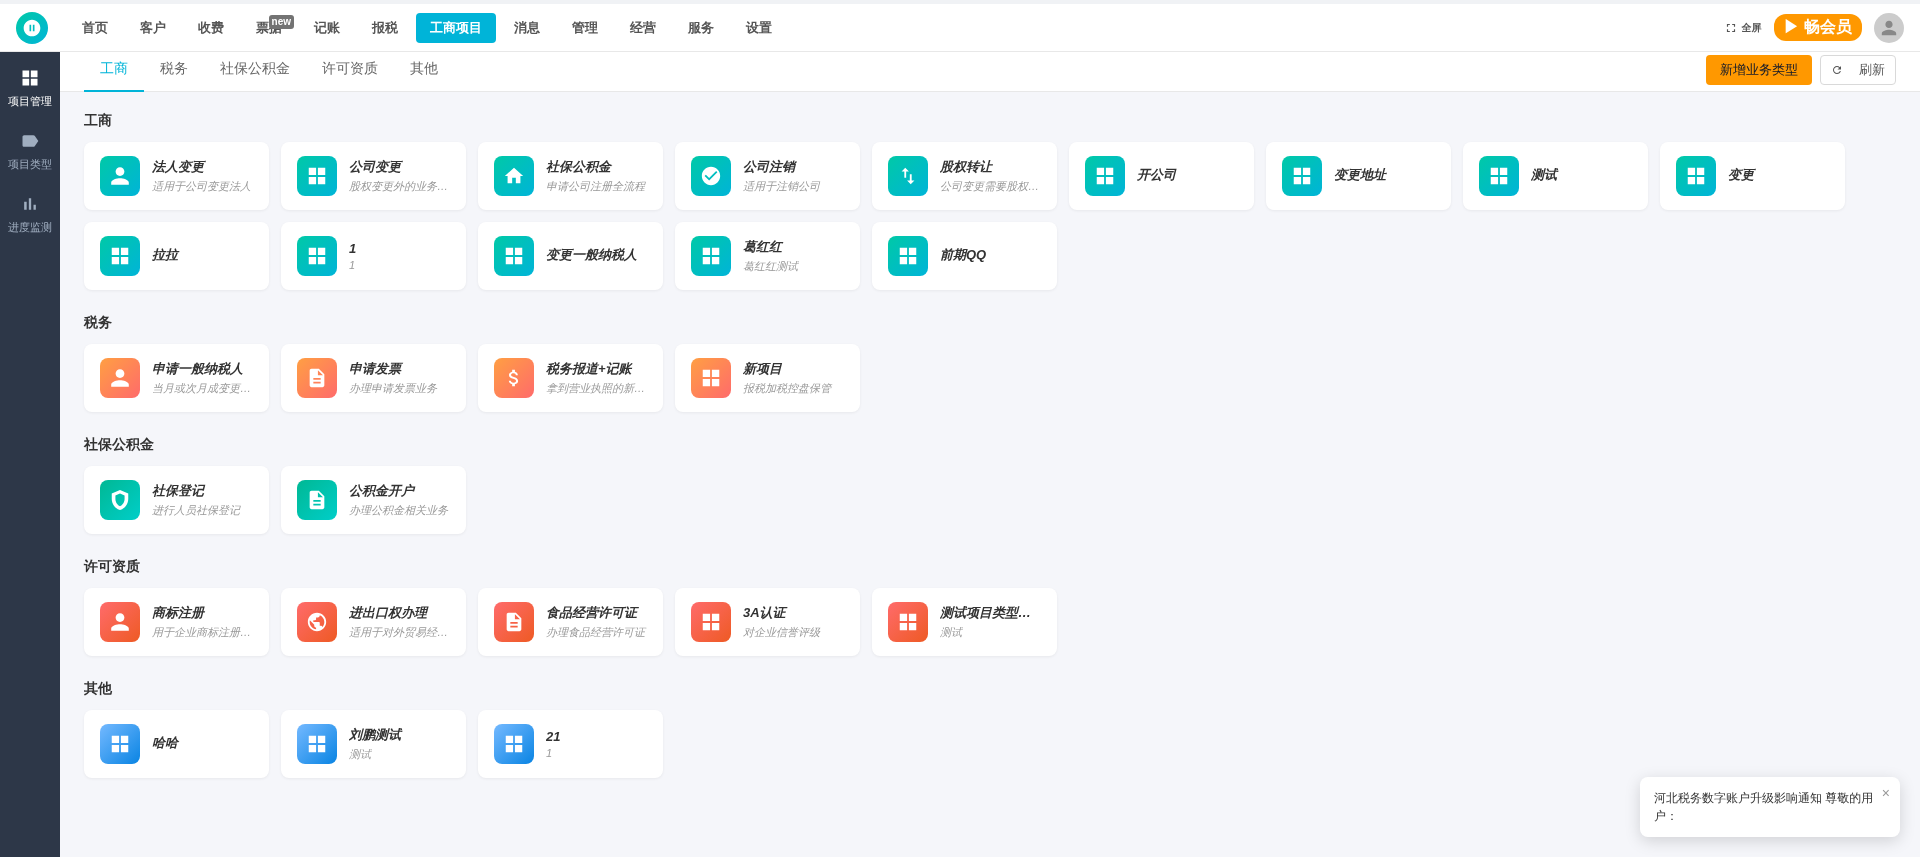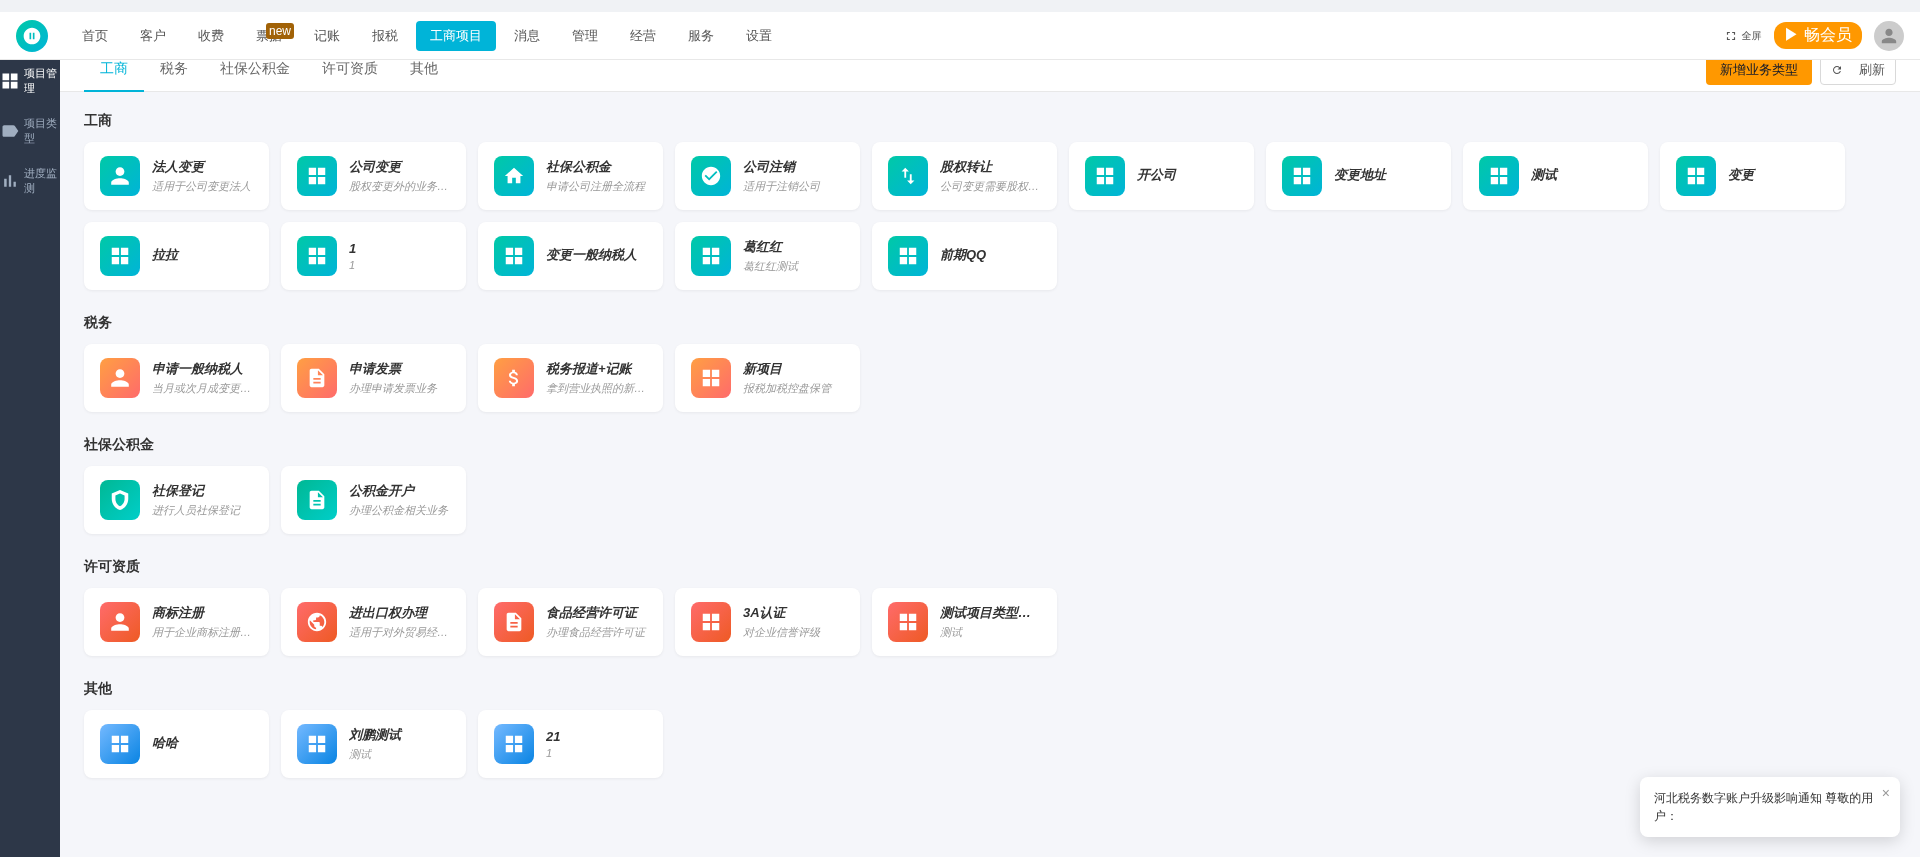--- a/index.html
+++ b/index.html
@@ -7,22 +7,23 @@
 
     
     .top-nav {
       height: 48px;
       background: #fff;
       border-bottom: 1px solid #e8e8e8;
       display: flex;
       align-items: center;
       padding: 0 16px;
       position: fixed;
-      top: 12px; left: 0; right: 0;
+      top: 4px; left: 0; right: 0;
       z-index: 100;
+      font-weight: bold;
     }
     .nav-logo {
       width: 32px; height: 32px;
       background: linear-gradient(135deg, #00c9a7, #00b4d8);
       border-radius: 50%;
       display: flex; align-items: center; justify-content: center;
       margin-right: 20px;
       flex-shrink: 0;
     }
     .nav-logo svg { width: 20px; height: 20px; fill: white; }
@@ -37,23 +38,23 @@
       white-space: nowrap;
     }
     .nav-item.active {
       background: #00b4d8;
       color: #fff;
       border-radius: 4px;
     }
     .nav-item .badge-new {
       position: absolute;
       top: 2px; right: 2px;
-      background: #a16207;
+      background: #737373;
       color: #fff;
-      font-size: 12px;
+      font-size: 10px;
       padding: 1px 3px;
       border-radius: 3px;
       line-height: 1.2;
     }
     .nav-right { display: flex; align-items: center; gap: 12px; margin-left: auto; }
     .nav-right-btn {
       display: flex; align-items: center; gap: 4px;
       font-size: 10px; color: #555; cursor: pointer;
     }
     .nav-vip {
@@ -81,20 +82,21 @@
       background: #2d3748;
       display: flex;
       flex-direction: column;
       align-items: center;
       padding-top: 8px;
       z-index: 99;
     }
     .sidebar-item {
       width: 100%;
       display: flex;
+      flex-direction: column;
       align-items: center;
       padding: 10px 0;
       cursor: pointer;
       color: #a0aec0;
       font-size: 11px;
       gap: 4px;
     }
     .sidebar-item.active { color: #fff; }
     .sidebar-icon {
       width: 24px; height: 24px;

